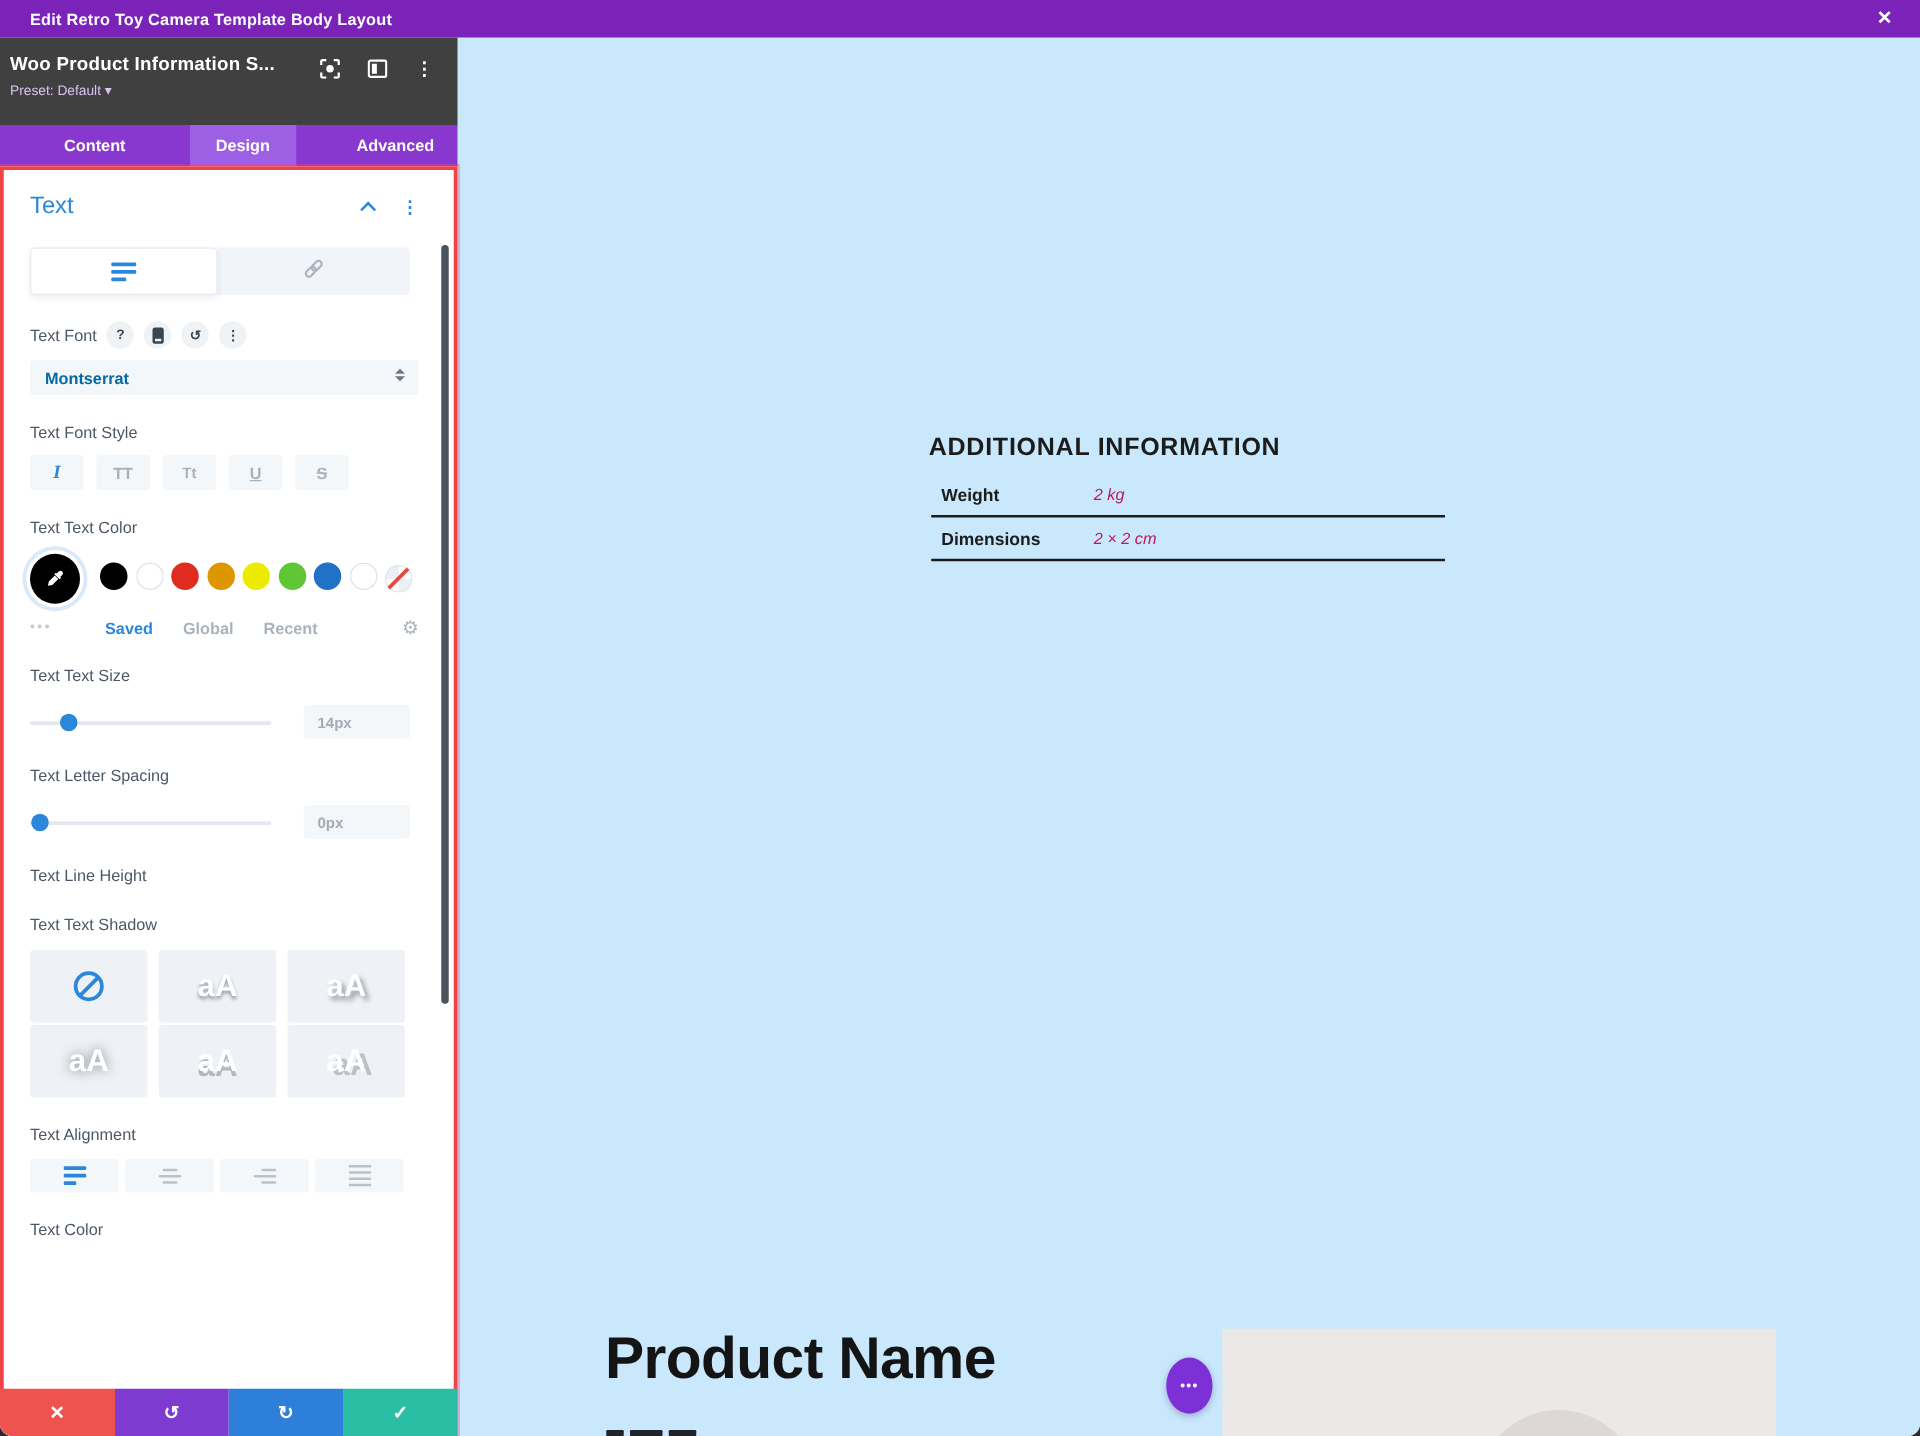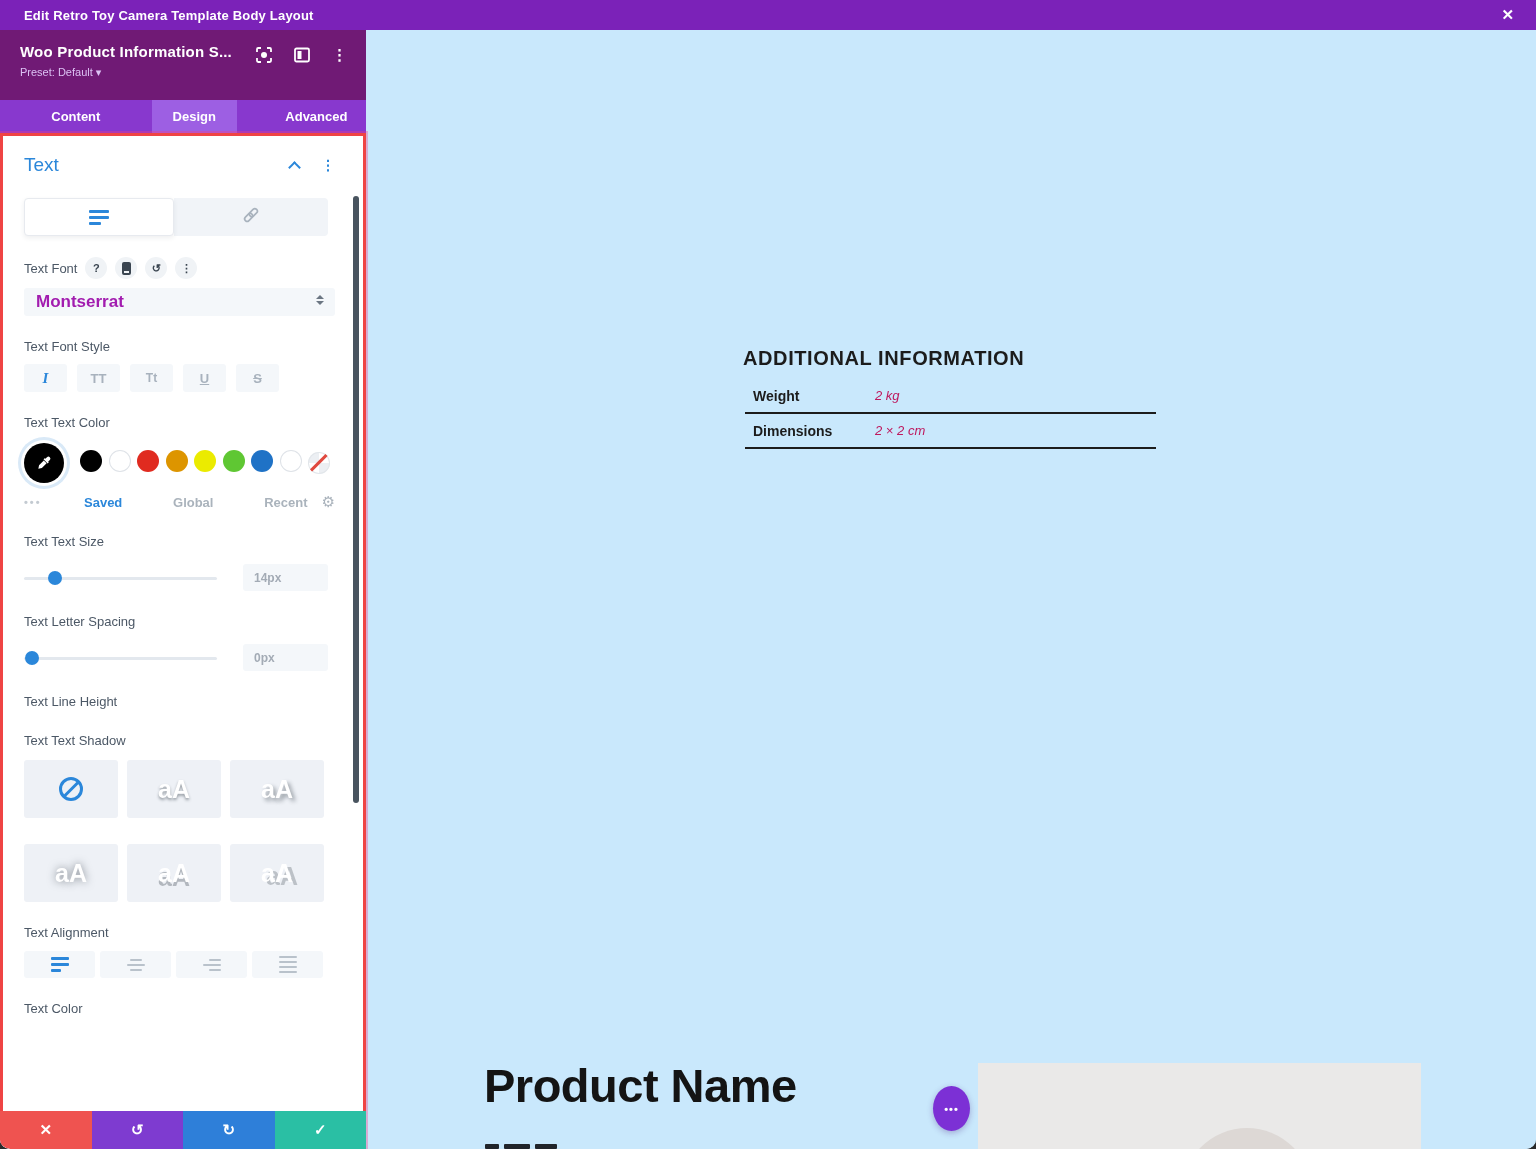--- a/index.html
+++ b/index.html
@@ -10,21 +10,21 @@
 
   
   .titlebar { position:absolute; left:0; top:0; width:1536px; height:30px;
               background:#7b22b8; display:flex; align-items:center; z-index:30; }
   .titlebar .t-title { color:#fff; font-size:13px; font-weight:700; margin-left:24px; letter-spacing:.2px; }
   .titlebar .t-close { position:absolute; right:22px; top:4px; color:#fff; font-size:15px;
                        font-weight:700; cursor:pointer; line-height:22px; }
 
   
   .panel { position:absolute; left:0; top:30px; width:366px; height:1119px; z-index:20; }
-  .mod-header { height:70px; background:#701a75; position:relative; padding:13px 0 0 20px; }
+  .mod-header { height:70px; background:#404040; position:relative; padding:13px 0 0 8px; }
   .mod-title { color:#fff; font-size:15px; font-weight:700; letter-spacing:.2px; }
   .mod-preset { color:#dcc2f4; font-size:11px; margin-top:6px; }
   .hdr-icons { position:absolute; right:18px; top:16px; display:flex; gap:22px; align-items:center; }
   .hdr-icons svg { display:block; }
   .hdr-dots { color:#fff; font-size:15px; font-weight:700; letter-spacing:1px; }
 
   .tabs { height:33px; background:#8838ce; display:flex; }
   .tab { width:97px; height:33px; color:#fff; font-size:13px; font-weight:700;
          display:flex; align-items:center; justify-content:center; cursor:pointer;margin-left:30px; }
   .tab.active { background:#9d5fe3; width:90px; }
@@ -51,21 +51,21 @@
 
   .grp { margin-top:21px; }
   .lbl { color:#4c5866; font-size:13px; font-weight:400; }
   .lbl-row { display:flex; align-items:center; gap:8px; }
   .mini { width:22px; height:22px; border-radius:50%; background:#f0f3f6; color:#3a4550;
           font-size:11px; font-weight:700; display:flex; align-items:center; justify-content:center; cursor:pointer; }
   .mini .phone { width:9px; height:13px; background:#3a4550; border-radius:2px; position:relative; }
   .mini .phone:after { content:""; position:absolute; left:2px; right:2px; bottom:2px; height:1.5px; background:#f0f3f6; }
 
   .select { margin-top:9px; height:28px; background:#f4f7fa; border-radius:3px; position:relative;
-            display:flex; align-items:center; padding:0 12px; color:#a21caf; font-size:17px; font-weight:600; cursor:pointer; }
+            display:flex; align-items:center; padding:0 12px; color:#0369a1; font-size:13px; font-weight:600; cursor:pointer; }
   .updown { position:absolute; right:11px; top:7px; display:flex; flex-direction:column; gap:2px; }
   .updown i { width:0; height:0; border-left:4px solid transparent; border-right:4px solid transparent; display:block; }
   .updown .u { border-bottom:4px solid #6b7682; }
   .updown .d { border-top:4px solid #6b7682; }
 
   .stylebtns { display:flex; gap:10px; margin-top:9px; }
   .stylebtn { width:43px; height:28px; background:#f4f7fa; border-radius:3px; color:#a8b2bd;
               font-size:13px; font-weight:700; display:flex; align-items:center; justify-content:center; cursor:pointer; }
   .stylebtn.italic { color:#2b87da; font-family:"Liberation Serif", serif; font-style:italic; font-size:15px; }
   .stylebtn.small-cap { font-size:12px; }
@@ -77,33 +77,33 @@
              justify-content:center; box-shadow:0 0 0 3px #fff, 0 0 0 6px #d9e9f7; margin-right:16px; cursor:pointer; }
   .swatch { width:22px; height:22px; border-radius:50%; margin-right:6.5px; cursor:pointer; display:inline-block; }
   .swatch.bordered { box-shadow:inset 0 0 0 1px #dfe3e8; }
   .sw-none { width:22px; height:22px; border-radius:50%; position:relative; cursor:pointer;
              background:conic-gradient(#fff 0 25%, #eceff3 0 50%, #fff 0 75%, #eceff3 0);
              box-shadow:inset 0 0 0 1px #e2e6ea; overflow:hidden; }
   .sw-none:after { content:""; position:absolute; left:-3px; top:9px; width:28px; height:3px;
                    background:#e0493f; transform:rotate(-45deg); }
   .color-meta { display:flex; align-items:center; margin-top:10px; font-size:13px; }
   .dots3 { color:#c3cad1; font-weight:700; letter-spacing:2px; font-size:11px; width:60px; }
-  .cm-links { flex:1; display:flex; gap:36px; justify-content:space-between; margin-right:14px; }
+  .cm-links { flex:1; display:flex; gap:24px; justify-content:flex-start; margin-right:14px; }
   .cm-link { color:#aab3bc; font-weight:700; cursor:pointer; }
   .cm-link.on { color:#2b87da; }
   .gear { color:#aab3bc; font-size:15px; cursor:pointer; }
 
   .slider-row { display:flex; align-items:center; margin-top:14px; }
   .slider { position:relative; width:193px; height:14px; margin-right:26px; cursor:pointer; }
   .slider .track { position:absolute; left:0; right:0; top:6px; height:3px; background:#e3e8ee; border-radius:2px; }
   .slider .thumb { position:absolute; top:0; width:14px; height:14px; border-radius:50%; background:#2b87da; margin-left:-7px; }
   .valbox { width:85px; height:27px; background:#f4f7fa; border-radius:3px; color:#a3abb5;
             font-size:12px; font-weight:600; display:flex; align-items:center; padding-left:11px; }
 
-  .shadow-grid { display:grid; grid-template-columns:repeat(3, 94px); gap:26px 9px; margin-top:11px; }
+  .shadow-grid { display:grid; grid-template-columns:repeat(3, 94px); gap:2px 9px; margin-top:11px; }
   .shbox { height:58px; background:#eef1f6; border-radius:3px; display:flex; align-items:center;
            justify-content:center; cursor:pointer; color:#fff; font-weight:800; font-size:25px; }
   .sh1 { text-shadow:0 2px 3px rgba(40,50,60,.45); }
   .sh2 { text-shadow:3px 3px 4px rgba(40,50,60,.45); }
   .sh3 { text-shadow:0 0 9px rgba(40,50,60,.55); }
   .sh4 { text-shadow:0 4px 0 rgba(40,50,60,.30); }
   .sh5 { text-shadow:5px 3px 0 rgba(40,50,60,.25); }
   .noshadow { width:24px; height:24px; border:3px solid #2b87da; border-radius:50%; position:relative; }
   .noshadow:after { content:""; position:absolute; left:-2px; top:8px; width:22px; height:3px;
                     background:#2b87da; transform:rotate(-45deg); }

